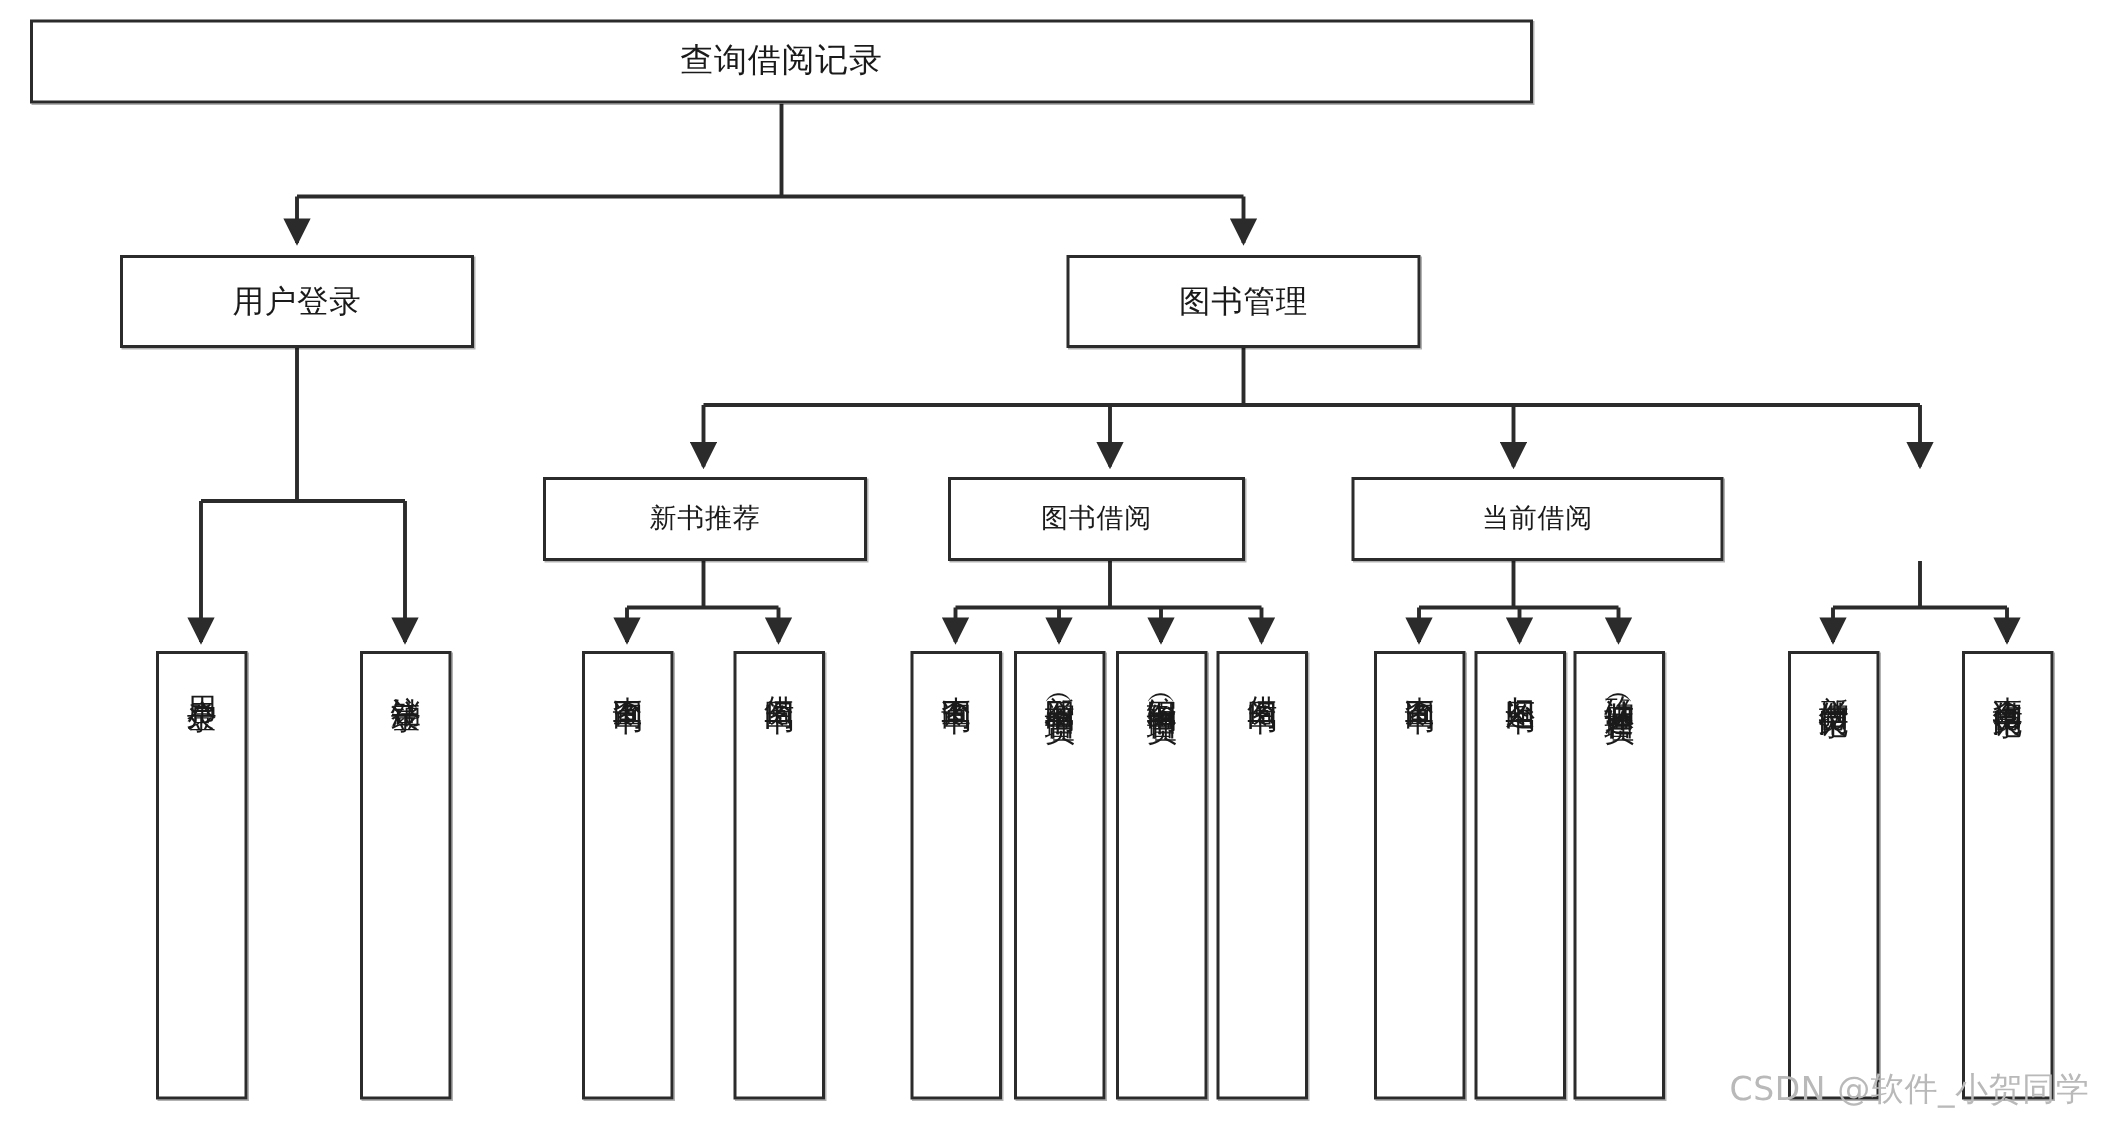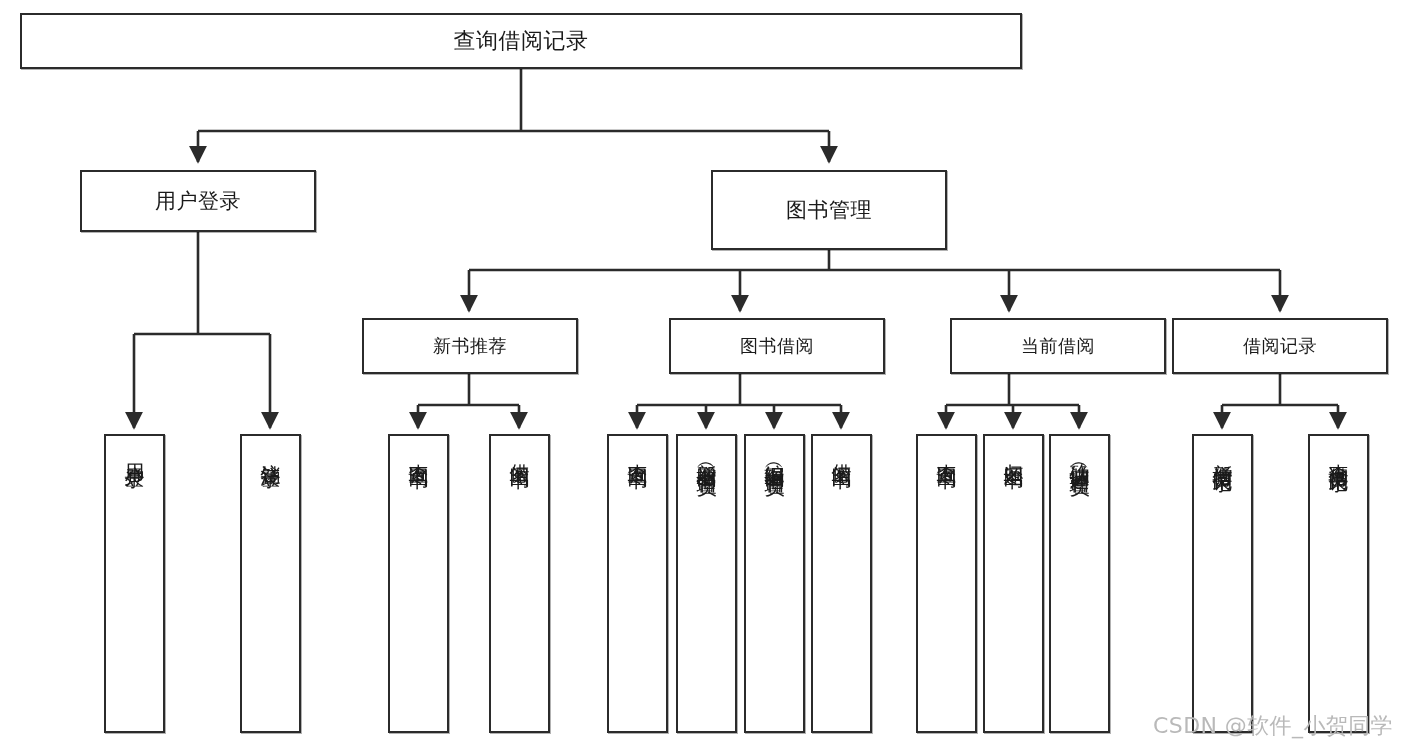--- a/index.html
+++ b/index.html
@@ -126,39 +126,36 @@
   </svg>
 
   <div class="node root" style="left:20px; top:13px; width:1002px; height:56px;">
     <span class="node-label">查询借阅记录</span>
   </div>
 
   <div class="node level2" style="left:80px; top:170px; width:236px; height:62px;">
     <span class="node-label">用户登录</span>
   </div>
 
-  <div class="node level2" style="left:711px; top:170px; width:236px; height:80px;">
+  <div class="node level2" style="left:711px; top:170px; width:236px; height:62px;">
     <span class="node-label">图书管理</span>
   </div>
 
   <div class="node level3" style="left:362px; top:318px; width:216px; height:56px;">
     <span class="node-label">新书推荐</span>
   </div>
 
-  <div class="node level3" style="left:669px; top:318px; width:216px; height:56px;">
+  <div class="node level3" style="left:632px; top:318px; width:198px; height:56px;">
     <span class="node-label">图书借阅</span>
   </div>
 
-  <div class="node level3" style="left:950px; top:318px; width:216px; height:56px;">
+  <div class="node level3" style="left:901px; top:318px; width:248px; height:56px;">
     <span class="node-label">当前借阅</span>
   </div>
 
-  <div class="node level3" style="left:1172px; top:318px; width:216px; height:56px;">
-    <span class="node-label">借阅记录</span>
-  </div>
 
   <div class="node leaf" style="left:104px; top:434px; width:61px; height:299px;">
     <span class="node-label">用户登录</span>
   </div>
   <div class="node leaf" style="left:240px; top:434px; width:61px; height:299px;">
     <span class="node-label">注销登录</span>
   </div>
 
   <div class="node leaf" style="left:388px; top:434px; width:61px; height:299px;">
     <span class="node-label">查询图书</span>

